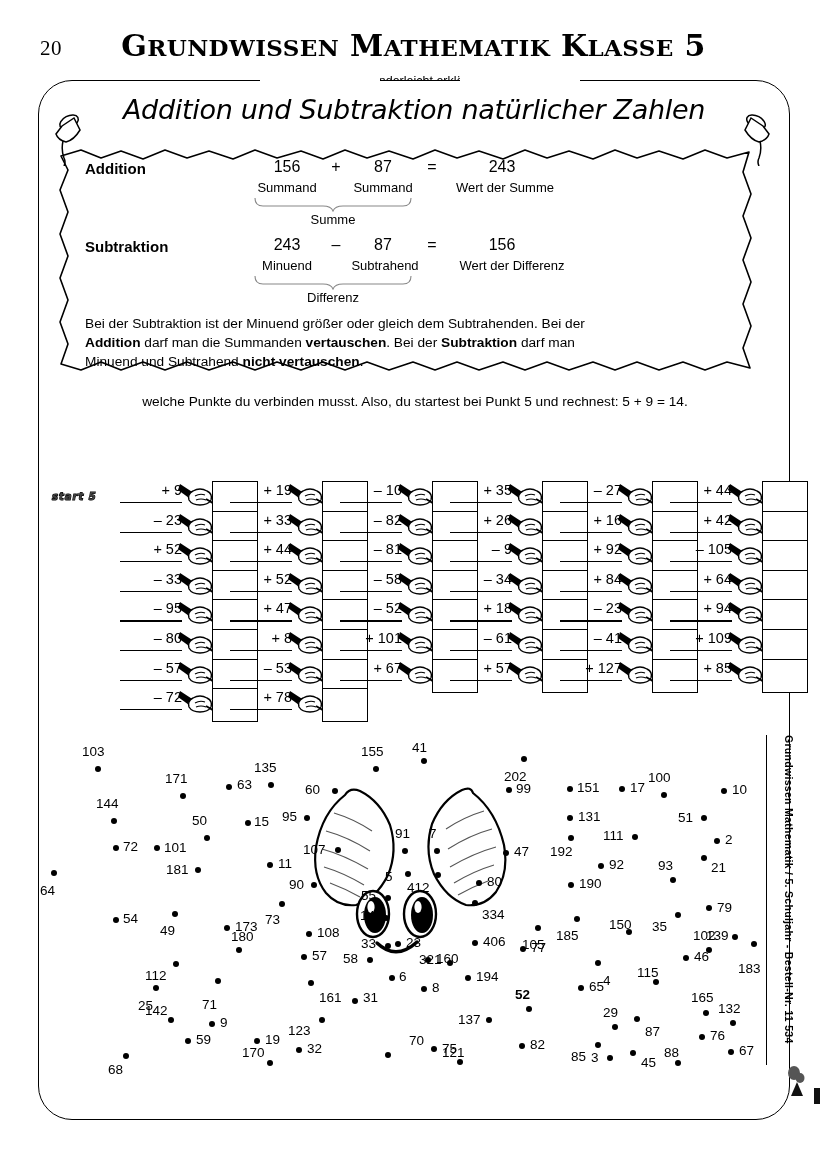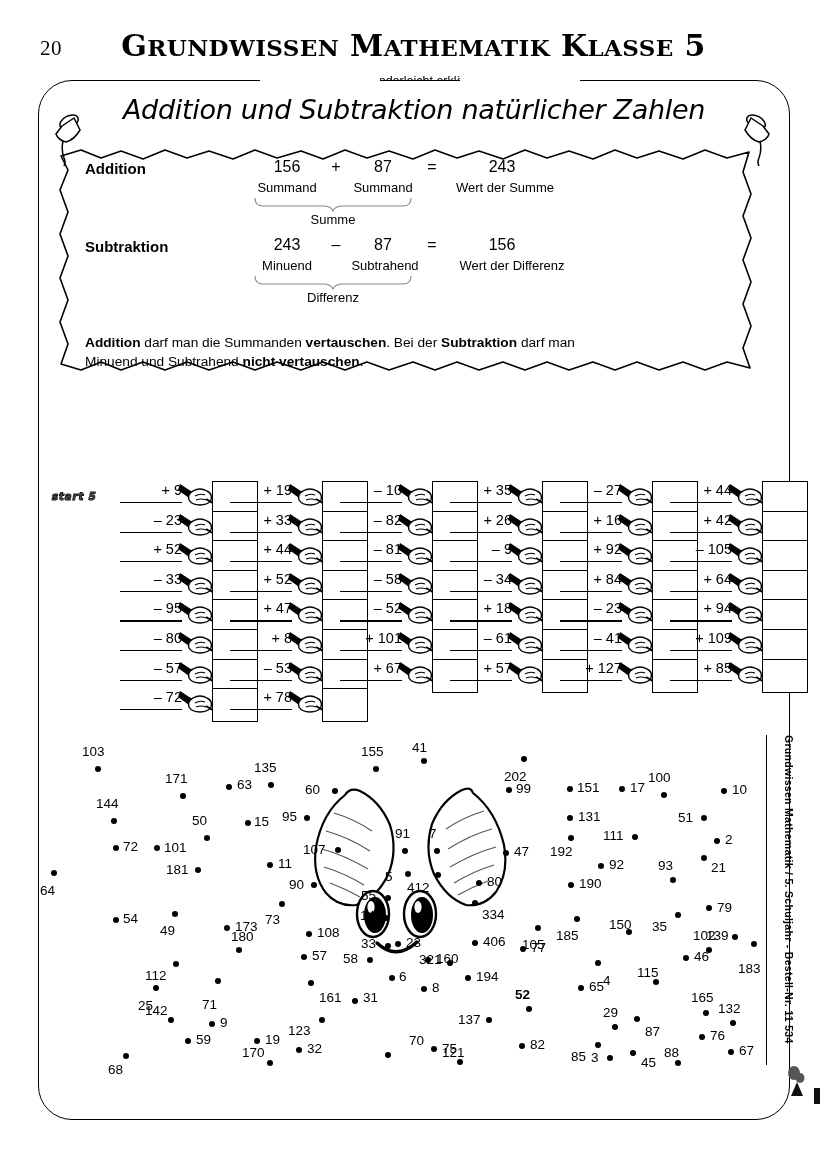--- a/index.html
+++ b/index.html
@@ -129,39 +129,40 @@
     <div class="def-num" style="left:400px;top:90px;width:90px;">156</div>
     <div class="def-word" style="left:192px;top:112px;width:76px;">Minuend</div>
     <div class="def-word" style="left:284px;top:112px;width:88px;">Subtrahend</div>
     <div class="def-word" style="left:380px;top:112px;width:150px;">Wert der Differenz</div>
     <svg class="brace" style="left:196px;top:128px;" width="160" height="16">
       <path d="M2 2 Q2 10 10 10 L70 10 Q78 10 80 15 Q82 10 90 10 L150 10 Q158 10 158 2" fill="none" stroke="#888" stroke-width="1.1"></path>
     </svg>
     <div class="def-word" style="left:216px;top:144px;width:120px;">Differenz</div>
 
     <div class="rule-text" style="left:28px;top:168px;width:640px;">
-      <br>
+      <span>Bei der Subtraktion ist der Minuend größer oder gleich dem Subtrahenden. Bei der</span><br>
       <b>Addition</b><span> darf man die Summanden </span><b>vertauschen</b><span>. Bei der </span><b>Subtraktion</b><span> darf man</span><br>
       <span>Minuend und Subtrahend </span><b>nicht vertauschen</b><span>.</span>
     </div>
   </div>
 </div>
 
 <svg style="position:absolute;left:48px;top:108px;" width="46" height="58">
   <ellipse cx="21" cy="14" rx="10" ry="6" fill="#fff" stroke="#000" stroke-width="1.5" transform="rotate(-28 21 14)"></ellipse>
   <path d="M14 18 L26 10 L32 22 Q26 32 18 34 Q10 32 8 26 Z" fill="#fff" stroke="#000" stroke-width="1.5"></path>
   <path d="M15 33 Q13 42 16 50 Q18 54 16 58" fill="none" stroke="#000" stroke-width="1.5"></path>
 </svg>
 <svg style="position:absolute;left:730px;top:108px;" width="46" height="58">
   <ellipse cx="26" cy="14" rx="10" ry="6" fill="#fff" stroke="#000" stroke-width="1.5" transform="rotate(28 26 14)"></ellipse>
   <path d="M33 18 L21 10 L15 22 Q21 32 29 34 Q37 32 39 26 Z" fill="#fff" stroke="#000" stroke-width="1.5"></path>
   <path d="M30 33 Q32 42 29 50 Q27 54 29 58" fill="none" stroke="#000" stroke-width="1.5"></path>
 </svg>
 
 <div id="instructions">
+  <div>welche Punkte du verbinden musst. Also, du startest bei Punkt 5 und rechnest: 5 + 9 = 14.</div>
 </div>
 
 <div id="start-label">start 5</div>
 <div id="exercise-grid">
     <div class="task" style="left: 0px; top: 0px;">
       <div class="task-op">+ 9</div>
       <div class="task-line"></div>
       <div class="task-hand"><svg width="40" height="26" viewBox="0 0 40 26">
           <path d="M4 2 L24 15 L20 21 L2 8 Z" fill="#000"></path>
           <path d="M17 9 Q24 5 31 9 Q37 12 35 18 Q32 23 24 23 Q16 23 13 18 Q11 12 17 9 Z" fill="#fff" stroke="#000" stroke-width="1.4"></path>

